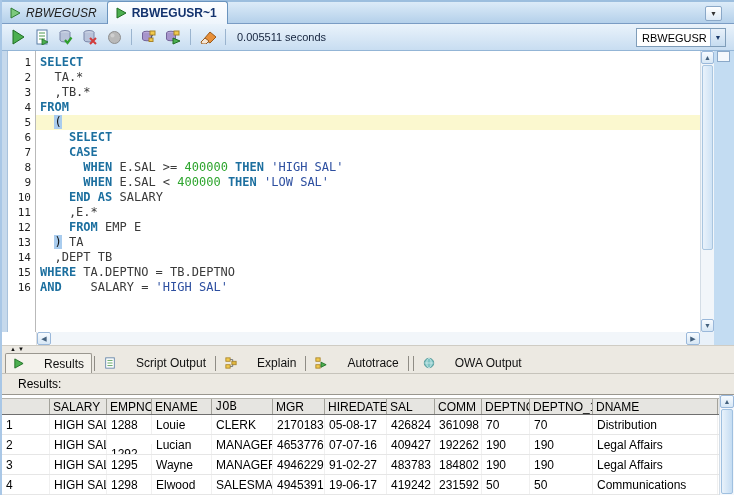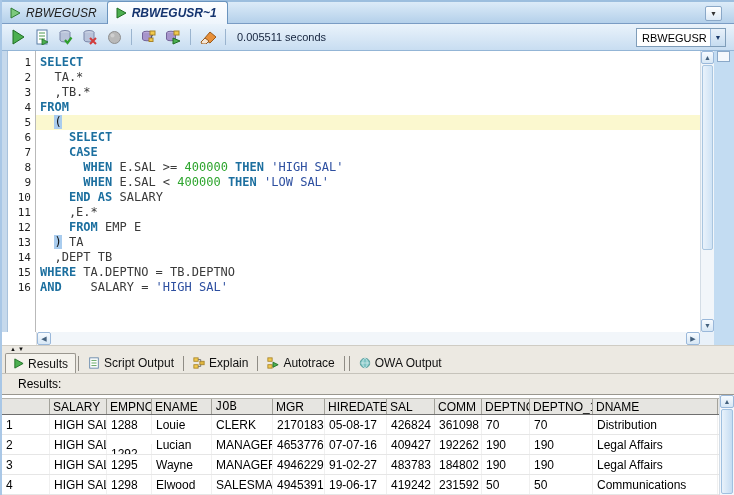--- a/index.html
+++ b/index.html
@@ -4,21 +4,21 @@
 <style>
   * { margin:0; padding:0; box-sizing:border-box; }
   html,body { width:734px; height:495px; }
   body { font-family:"Liberation Sans", sans-serif; font-size:12px; background:#d6d2ca; overflow:hidden; }
   .window { width:734px; height:495px; display:flex; flex-direction:column; background:#7f1d1d; border-left:2px solid #a9c7e6; border-right:0; }
 
   
   .tabstrip { height:24px; flex:0 0 24px; background:linear-gradient(#dcebf8,#b4d0ea); border-top:2px solid #9cbede; border-bottom:1px solid #7a9cc4; display:flex; align-items:flex-end; position:relative; }
   .doc-tab { display:flex; align-items:center; gap:5px; padding:3px 10px 3px 7px; height:21px; cursor:default; }
   .doc-tab.inactive { font-style:italic; color:#222; }
-  .doc-tab.active { background:linear-gradient(#fdfeff,#eef5fc); border:1px solid #6a94be; border-bottom:none; border-radius:3px 3px 0 0; font-style:italic; font-weight:bold; color:#13336e; margin-bottom:-1px; height:23px; }
+  .doc-tab.active { background:linear-gradient(#fdfeff,#eef5fc); border:1px solid #6a94be; border-bottom:none; border-radius:3px 3px 0 0; font-weight:bold; color:#13336e; margin-bottom:-1px; height:23px; }
   .tab-dd { position:absolute; right:12px; top:4px; width:17px; height:15px; background:linear-gradient(#ffffff,#dce9f6); border:1px solid #8aa8c8; border-radius:2px; display:flex; align-items:center; justify-content:center; font-size:7px; color:#333; }
 
   
   .toolbar { height:27px; flex:0 0 27px; background:linear-gradient(#eaf3fb,#c8ddf1); border-bottom:1px solid #93b5d6; display:flex; align-items:center; padding:0 6px; gap:4px; position:relative; }
   .tbtn { width:20px; height:20px; display:flex; align-items:center; justify-content:center; border-radius:2px; }
   .tsep { width:1px; height:16px; background:#9ab4cf; margin:0 3px; }
   .elapsed { color:#14233c; font-size:11px; margin-left:4px; }
   .combo { position:absolute; right:8px; top:4px; width:90px; height:19px; background:#fff; border:1px solid #7f9db9; display:flex; align-items:center; font-size:11px; color:#000; }
   .combo .cval { flex:1; padding-left:5px; }
   .combo .carr { width:15px; height:100%; background:linear-gradient(#e8f1fa,#c6dcf0); border-left:1px solid #9ab8da; display:flex; align-items:center; justify-content:center; font-size:7px; color:#1a3a6b; }
@@ -50,21 +50,21 @@
   .htrack { flex:1 1 auto; background:#f2f6fa; }
   .hcorner { flex:0 0 14px; background:#e9f1f9; }
   .h-band { flex:0 0 20px; background:#c3dcf2; }
 
   
   .splitter { flex:0 0 7px; background:#ece9e2; border-top:1px solid #cfccc4; display:flex; align-items:center; padding-left:8px; gap:2px; }
   .spl-arrow { font-size:6px; line-height:6px; color:#111; }
 
   
   .btabs { flex:0 0 22px; background:#ece9e2; border-bottom:1px solid #c6c3bb; display:flex; align-items:flex-end; padding-left:3px; }
-  .btab { display:flex; align-items:center; gap:4px; height:20px; padding:0 7px; color:#111; font-size:12px; }
+  .btab { display:flex; align-items:center; gap:20px; height:20px; padding:0 7px; color:#111; font-size:12px; }
   .btab.active { background:#f4f2ec; border:1px solid #9a978f; border-bottom:none; border-radius:2px 2px 0 0; }
   .bsep { width:1px; height:15px; background:#8f8c85; margin:0 2px 2px 2px; }
 
   
   .res-label { flex:0 0 20px; background:#ece9e2; display:flex; align-items:center; padding-left:16px; color:#000; }
 
   
   .grid-wrap { flex:1 1 auto; background:#fff; border-top:1px solid #9a978f; display:flex; }
   .grid { flex:1 1 auto; margin-top:3px; }
   .grid-header { display:flex; height:17px; background:#e6e5e1; border-top:1px solid #b5b3ac; border-bottom:1px solid #6f6f6f; }

